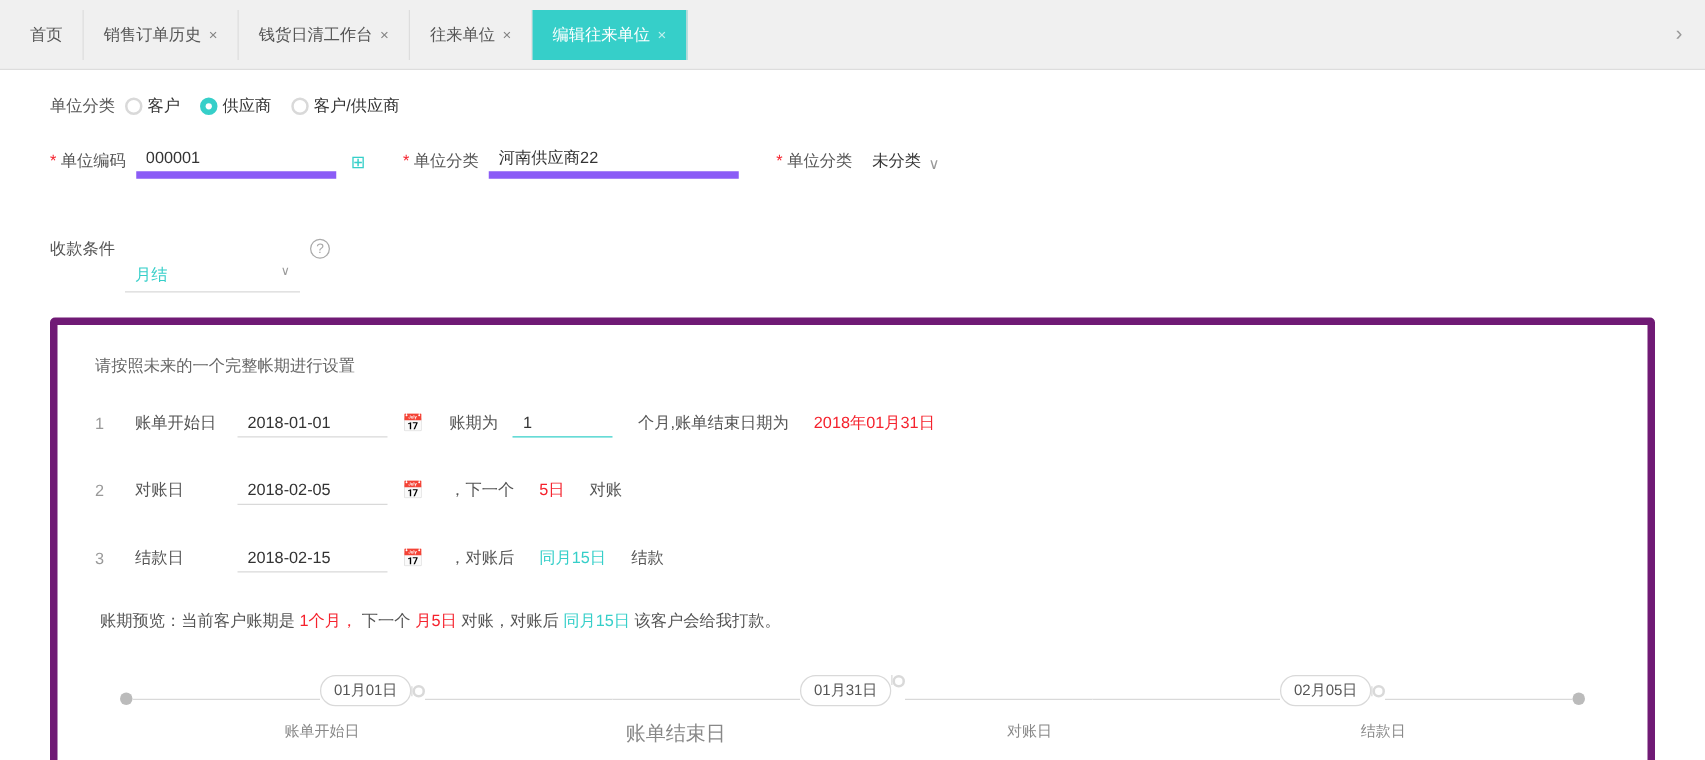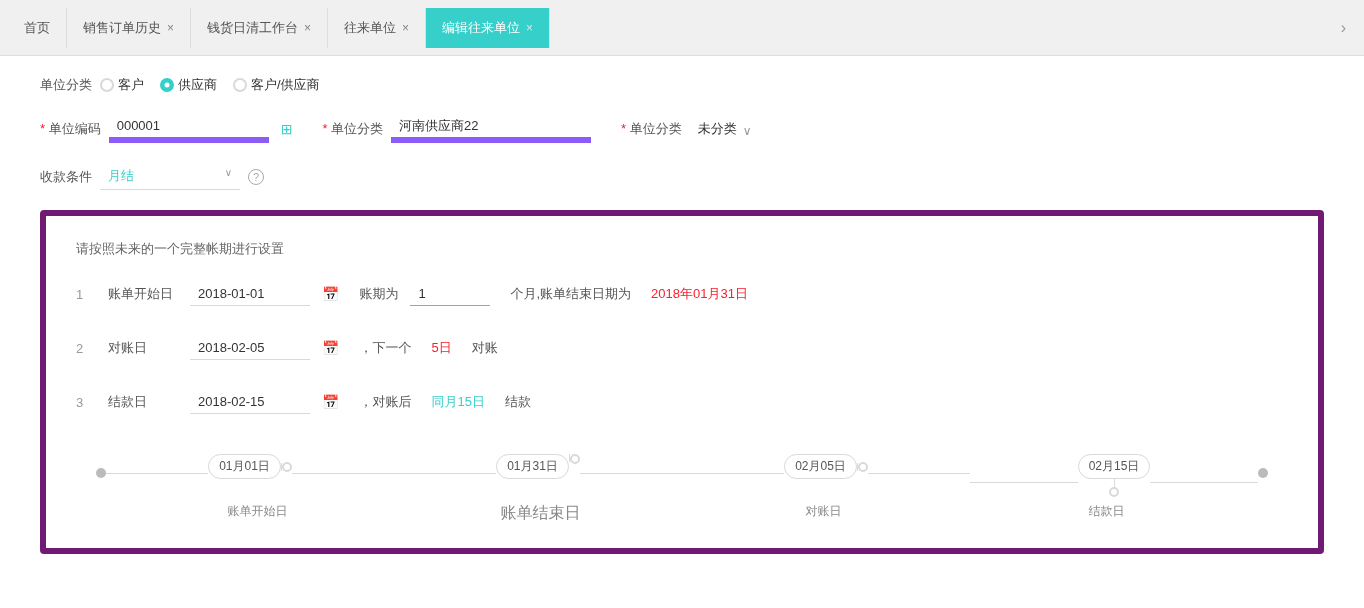--- a/index.html
+++ b/index.html
@@ -128,20 +128,21 @@
       transform: translate(-50%, -50%);
     }
 
     .select-wrapper {
       display: flex;
       border-bottom: 1px solid #d9d9d9;
       padding: 4px 8px;
       min-width: 140px;
       cursor: pointer;
       position: relative;
+      margin-top: 44px;
     }
     .select-value {
       color: #36cfc9;
       font-size: 13px;
       flex: 1;
     }
     .select-arrow {
       color: #999;
       font-size: 10px;
       margin-left: 6px;
@@ -366,20 +367,29 @@
     <div class="data-row">
       <span class="row-num">3</span>
       <span class="row-label">结款日</span>
       <input class="date-input" type="text" value="2018-02-15" style="">
       <span class="calendar-icon">📅</span>
       <span class="row-desc">，对账后</span>
       <span class="row-desc highlight-teal">同月15日</span>
       <span class="row-desc">结款</span>
     </div>
 
+    <div class="preview-text">
+      <span>账期预览：当前客户账期是</span>
+      <span class="highlight-orange">1个月，</span>
+      <span>下一个</span>
+      <span class="highlight-orange">月5日</span>
+      <span>对账，对账后</span>
+      <span class="highlight-teal">同月15日</span>
+      <span>该客户会给我打款。</span>
+    </div>
 
     <div style="display:flex; align-items:flex-start; padding: 10px 20px 0 20px;">
 
       <div style="display:flex;flex-direction:column;align-items:center;">
         <div style="width:10px;height:10px;border-radius:50%;background:#bbb;margin-top:14px;"></div>
       </div>
 
       <div style="display:flex;flex-direction:column;align-items:center;flex:1;">
         <div style="display:flex;align-items:center;width:100%;">
           <div style="flex:1;height:1px;background:#d9d9d9;margin-top:14px;"></div>
@@ -410,31 +420,20 @@
           <div style="flex:1;height:1px;background:#d9d9d9;margin-top:14px;"></div>
           <div style="display:flex;flex-direction:row;align-items:center;">
             <div style="border:1px solid #d9d9d9;border-radius:20px;padding:3px 10px;font-size:12px;color:#555;background:#fff;white-space:nowrap;">02月05日</div>
             <div style="width:1px;height:8px;background:#d9d9d9;"></div>
             <div style="width:10px;height:10px;border-radius:50%;border:2px solid #d9d9d9;background:#fff;"></div>
           </div>
           <div style="flex:1;height:1px;background:#d9d9d9;margin-top:14px;"></div>
         </div>
       </div>
 
-      <div style="flex:1;display:flex;flex-direction:column;align-items:center;">
-        <div style="display:flex;align-items:center;width:100%;">
-          <div style="flex:1;height:1px;background:#d9d9d9;margin-top:14px;"></div>
-          <div style="display:flex;flex-direction:column;align-items:center;">
-            <div style="border:1px solid #d9d9d9;border-radius:20px;padding:3px 10px;font-size:12px;color:#555;background:#fff;white-space:nowrap;">02月15日</div>
-            <div style="width:1px;height:8px;background:#d9d9d9;"></div>
-            <div style="width:10px;height:10px;border-radius:50%;border:2px solid #d9d9d9;background:#fff;"></div>
-          </div>
-          <div style="flex:1;height:1px;background:#d9d9d9;margin-top:14px;"></div>
-        </div>
-      </div>
 
       <div style="display:flex;flex-direction:column;align-items:center;">
         <div style="width:10px;height:10px;border-radius:50%;background:#bbb;margin-top:14px;"></div>
       </div>
     </div>
 
     <div style="display:flex;padding:0 40px;margin-top:6px;">
       <div style="flex:1;text-align:center;font-size:12px;color:#888;">账单开始日</div>
       <div style="flex:1;text-align:center;font-size:16px;color:#888;">账单结束日</div>
       <div style="flex:1;text-align:center;font-size:12px;color:#888;">对账日</div>

